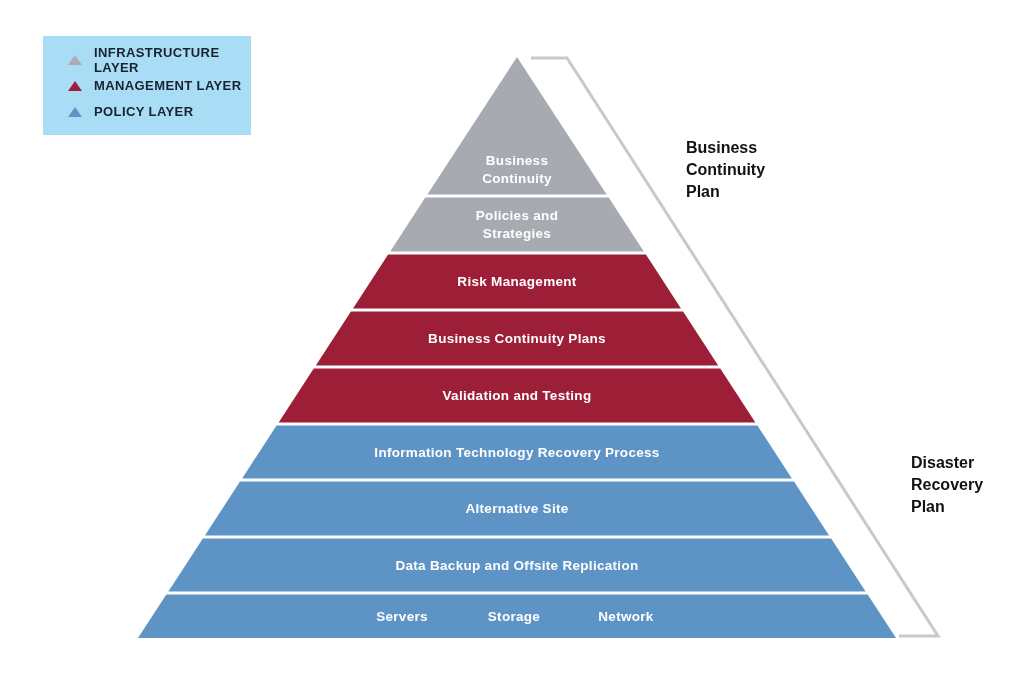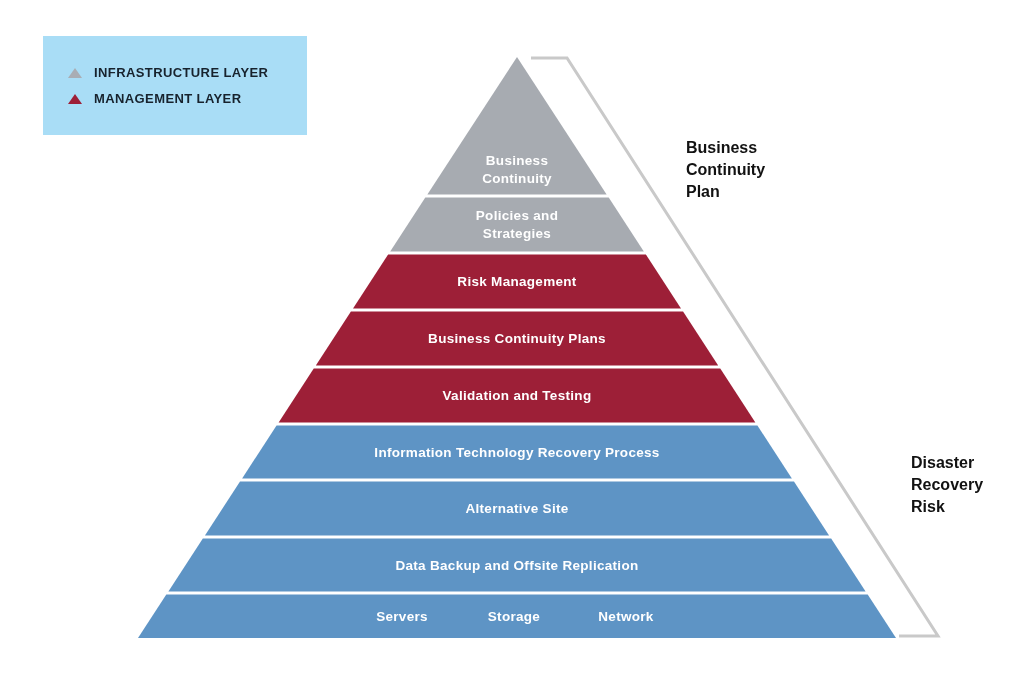--- a/index.html
+++ b/index.html
@@ -14,21 +14,21 @@
   .layer-label{
     fill:#ffffff;
     font-family:"Liberation Sans",sans-serif;
     font-weight:bold;
     font-size:13.5px;
     letter-spacing:0.3px;
   }
   .legend{
     position:absolute;
     left:43px;top:36px;
-    width:264px;height:99px;
+    width:208px;height:99px;
     display:flex;
     flex-direction:column;
     justify-content:center;
     gap:8px;
     box-sizing:border-box;
   }
   .legend-row{
     display:flex;
     align-items:center;
     height:18px;
@@ -63,20 +63,24 @@
 <div class="legend" id="legend-box" style="background: rgb(169, 221, 246);">
 
 <div class="legend-row">
       <span class="legend-tri" style="border-bottom-color: rgb(169, 173, 180);"></span>
       <span class="legend-label" style="color: rgb(23, 34, 45);">INFRASTRUCTURE LAYER</span>
     </div>
     <div class="legend-row">
       <span class="legend-tri" style="border-bottom-color: rgb(157, 31, 55);"></span>
       <span class="legend-label" style="color: rgb(23, 34, 45);">MANAGEMENT LAYER</span>
     </div>
+    <div class="legend-row">
+      <span class="legend-tri" style="border-bottom-color: rgb(94, 148, 197);"></span>
+      <span class="legend-label" style="color: rgb(23, 34, 45);">POLICY LAYER</span>
+    </div>
   </div>
 
 <svg id="pyramid-svg" width="1024" height="685" viewBox="0 0 1024 685">
     <polygon points="517,57 517,57 606.6292598967298,194.4 427.37074010327024,194.4" fill="#a7abb1"></polygon>
     <text text-anchor="middle" class="layer-label" fill="#ffffff"><tspan x="517" y="164.7">Business</tspan><tspan x="517" y="182.7">Continuity</tspan></text>
     <polygon points="425.2833046471601,197.6 608.7166953528399,197.6 643.811703958692,251.4 390.1882960413081,251.4" fill="#a7abb1"></polygon>
     <text text-anchor="middle" class="layer-label" fill="#ffffff"><tspan x="517" y="220.2">Policies and</tspan><tspan x="517" y="238.2">Strategies</tspan></text>
     <polygon points="388.10086058519795,254.6 645.899139414802,254.6 680.994148020654,308.4 353.00585197934595,308.4" fill="#9d1f37"></polygon>
     <text text-anchor="middle" class="layer-label" fill="#ffffff"><tspan x="517" y="286.2">Risk Management</tspan></text>
     <polygon points="350.9184165232358,311.6 683.0815834767642,311.6 718.1765920826161,365.4 315.82340791738386,365.4" fill="#9d1f37"></polygon>
@@ -95,13 +99,13 @@
     <text x="626" y="621" text-anchor="middle" class="layer-label" fill="#ffffff">Network</text>
     <polyline points="531,58 567,58 938,636 899,636" fill="none" stroke="#c9c9c9" stroke-width="3"></polyline>
   </svg>
 
 <div class="annotation" id="annotation-bcp" style="color: rgb(18, 18, 18);">Business
 Continuity
 Plan</div>
 
 <div class="annotation" id="annotation-drp" style="color: rgb(18, 18, 18);">Disaster
 Recovery
-Risk</div>
+Plan</div>
 
 </body></html>

